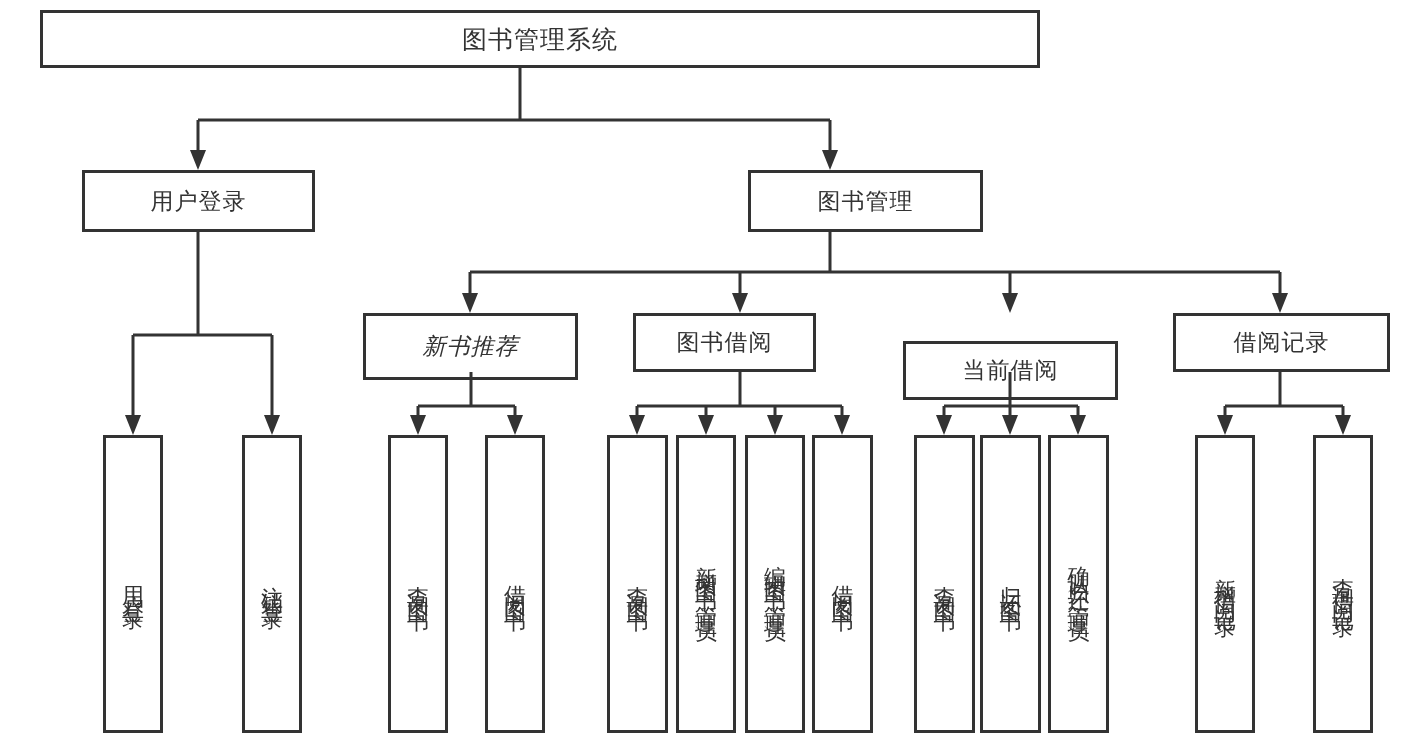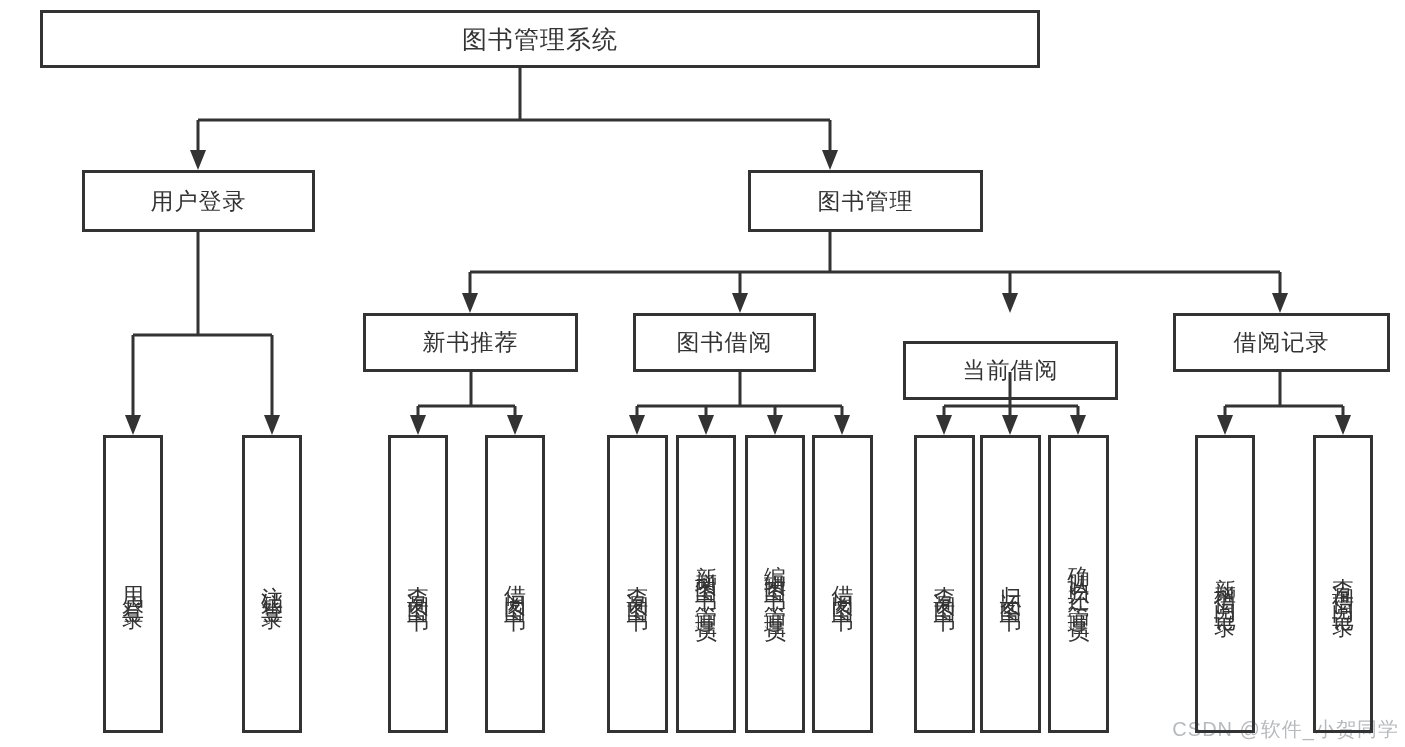--- a/index.html
+++ b/index.html
@@ -83,28 +83,27 @@
       <polygon points="767,415 783,415 775,435"></polygon>
       <polygon points="834,415 850,415 842,435"></polygon>
       <polygon points="936,415 952,415 944,435"></polygon>
       <polygon points="1002,415 1018,415 1010,435"></polygon>
       <polygon points="1070,415 1086,415 1078,435"></polygon>
       <polygon points="1217,415 1233,415 1225,435"></polygon>
       <polygon points="1335,415 1351,415 1343,435"></polygon>
     </g>
   </svg>
 
-  <div class="watermark">CSDN @软件_小贺同学</div>
 
   <div class="box hnode" style="left:20px; top:10px; width:1000px; height:58px; font-size:25px;margin-left:20px;">图书管理系统</div>
 
   <div class="box hnode" style="left:82px; top:170px; width:233px; height:62px;">用户登录</div>
   <div class="box hnode" style="left:712px; top:170px; width:235px; height:62px;margin-left:36px;">图书管理</div>
 
-  <div class="box hnode" style="left:363px; top:313px; width:215px; height:59px;">新书推荐</div>
+  <div class="box hnode" style="left:363px; top:313px; width:215px; height:67px;font-style:italic;">新书推荐</div>
   <div class="box hnode" style="left:633px; top:313px; width:183px; height:59px;">图书借阅</div>
   <div class="box hnode" style="left:903px; top:313px; width:215px; height:59px;margin-top:28px;">当前借阅</div>
   <div class="box hnode" style="left:1173px; top:313px; width:217px; height:59px;">借阅记录</div>
 
   <div class="box leaf" style="left:103px; top:435px; width:60px; height:298px;">用户登录</div>
   <div class="box leaf" style="left:242px; top:435px; width:60px; height:298px;">注销登录</div>
 
   <div class="box leaf" style="left:388px; top:435px; width:60px; height:298px;">查询图书</div>
   <div class="box leaf" style="left:485px; top:435px; width:60px; height:298px;">借阅图书</div>
 

